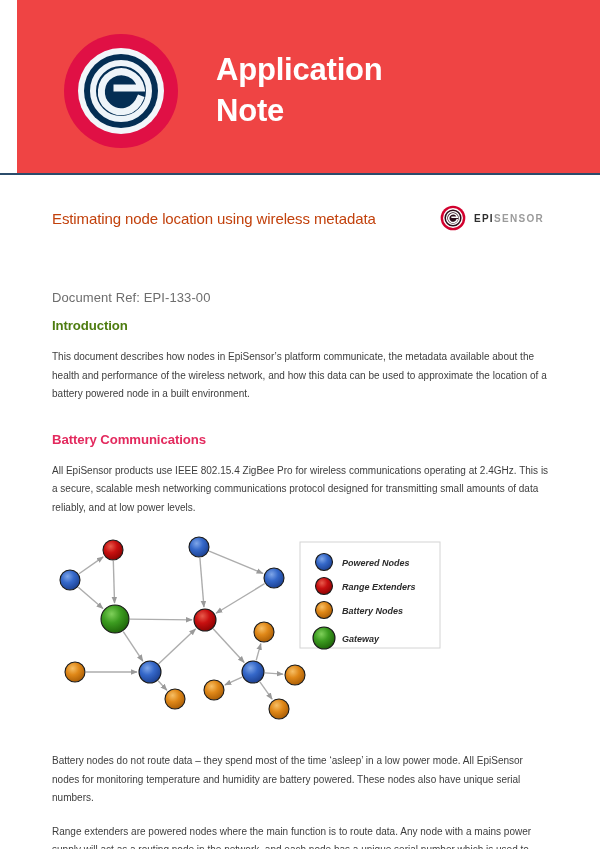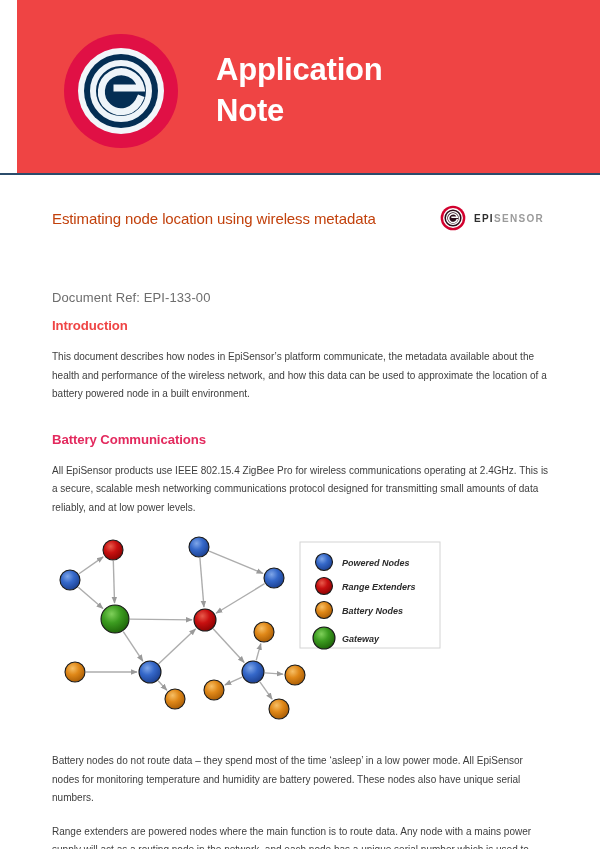--- a/index.html
+++ b/index.html
@@ -104,21 +104,21 @@
   .content {
     position: absolute;
     left: 52px;
     top: 318px;
     width: 500px;
   }
   h2.section-h {
     margin: 0 0 15px 0;
     font-size: 13.2px;
     font-weight: bold;
-    color: #ef4444;
+    color: #4d7c0f;
     letter-spacing: -0.1px;
   }
   h2.section-h.accent {
     color: #e32a5e;
   }
   p.body-p {
     margin: 0 0 15px 0;
     font-size: 10px;
     line-height: 1.85;
     color: #3d3d3d;

